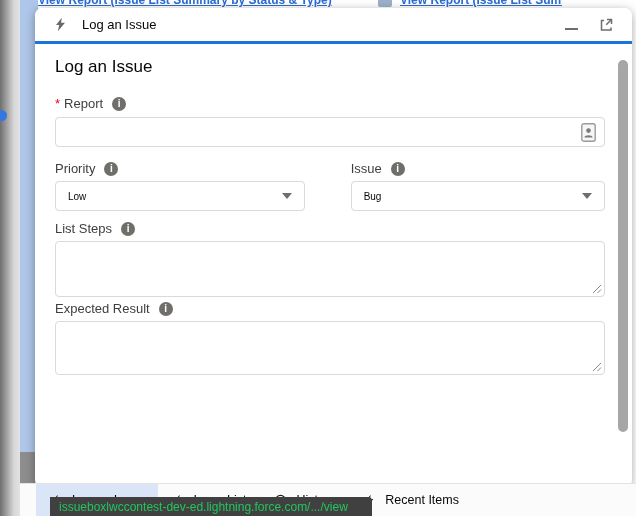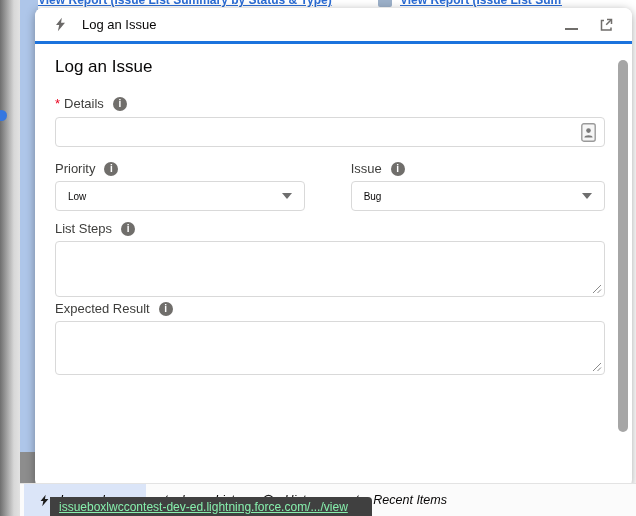--- a/index.html
+++ b/index.html
@@ -102,36 +102,36 @@
     position:absolute; top:42px; right:3px; width:12px; height:395px; background:#fff;
   }
   .scroll-thumb {
     position:absolute; top:10px; right:1px; width:10px; height:372px;
     background:#a6a6a6; border-radius:6px; cursor:pointer;
   }
   
   .utility-bar {
     position:absolute; left:20px; top:483px; width:616px; height:33px;
     background:#fbfbfb; border-top:1px solid #e3e3e3; z-index:4;
-    display:flex; align-items:stretch; padding-left:4px;font-style:italic;
+    display:flex; align-items:stretch; padding-left:16px;
   }
   .util-tab {
     display:flex; align-items:center; gap:9px; padding:0 14px;
     font-size:12.5px; color:#080707; cursor:pointer; white-space:nowrap;
   }
   .util-tab.active { background:#dbe5f8; }
   .tab-icon { width:13px; height:13px; flex:0 0 auto; }
   
   .status-bar {
     position:absolute; left:50px; top:497px; width:322px; height:19px;
     background:#404040; border-radius:0 4px 0 0; z-index:5;
     display:flex; align-items:center; padding:0 9px;
   }
   .status-bar span {
-    color:#86efac; font-size:12px; white-space:nowrap; overflow:hidden;text-decoration:underline;
+    color:#22c55e; font-size:12px; white-space:nowrap; overflow:hidden;
   }
 </style>
 </head>
 <body>
 
 <div class="screen">
 
   <div class="desktop-strip"></div>
   <div class="app-bg-strip"></div>
   <div class="app-bg-bottom"></div>
@@ -158,21 +158,21 @@
         </svg>
       </div>
     </div>
 
     <div class="panel-body">
       <div class="form-heading">Log an Issue</div>
 
       <div class="field" style="margin-top:18px;">
         <div class="label-row">
           <span class="req">*</span>
-          <span>Details</span>
+          <span>Report</span>
           <span class="info-icon"></span>
         </div>
         <div class="text-input">
           <input type="text" placeholder="" style="">
           <svg class="autofill-icon" viewBox="0 0 15 19">
             <rect x="0.8" y="0.8" width="13.4" height="17.4" rx="2" fill="#f6f6f6" stroke="#9a9a9a" stroke-width="1.4"></rect>
             <circle cx="7.5" cy="7.6" r="2.3" fill="#7a7a7a"></circle>
             <path d="M3.4 14.6 c0-3 8.2-3 8.2 0 Z" fill="#7a7a7a"></path>
           </svg>
         </div>

